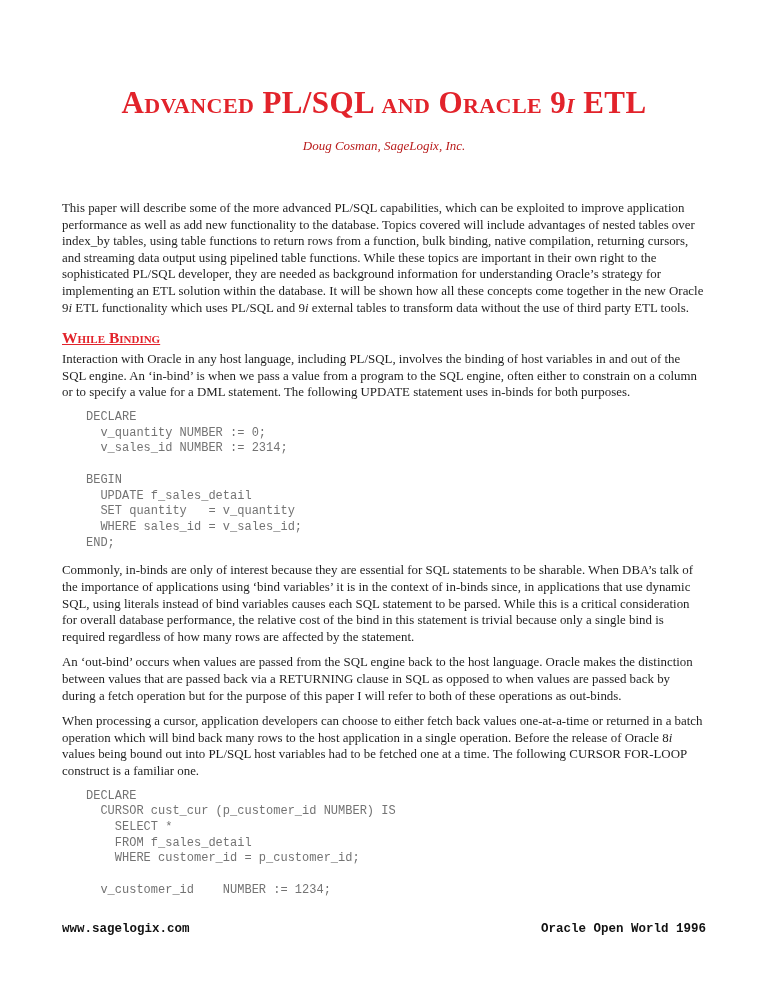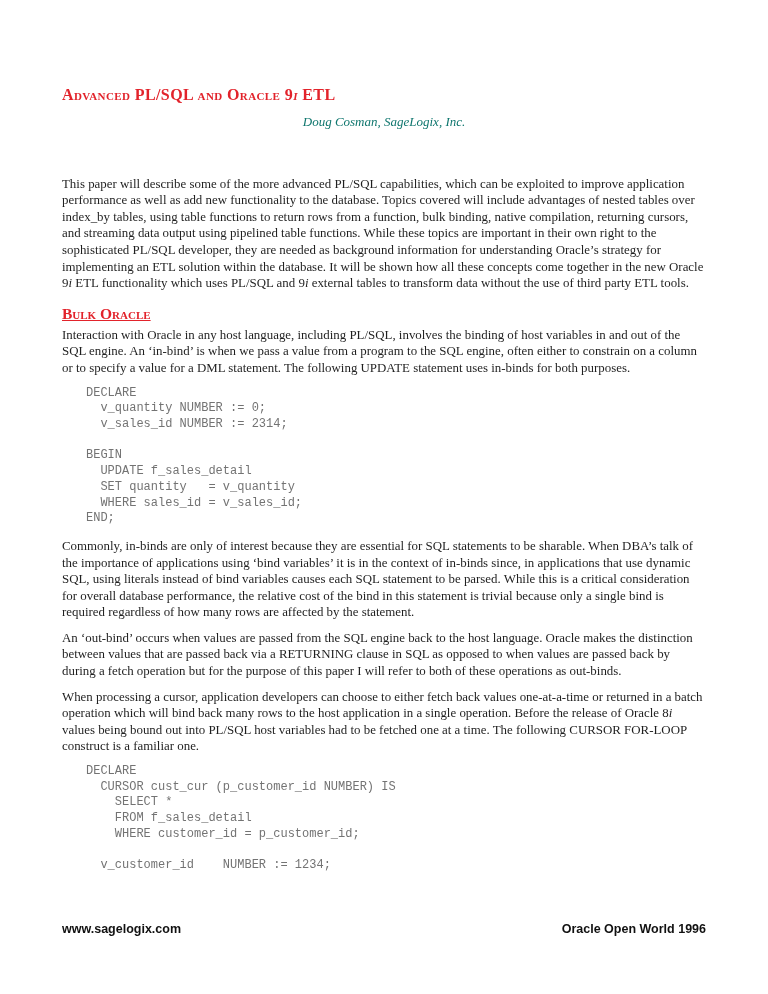--- a/index.html
+++ b/index.html
@@ -11,35 +11,35 @@
     font-family: "Liberation Serif", serif;
     overflow: hidden;
   }
   .page {
     position: absolute;
     inset: 0;
     background: #ffffff;
     padding: 86px 62px 0 62px;
   }
   .doc-title {
-    text-align: left;
+    text-align: center;
     font-variant: small-caps;
     font-weight: bold;
-    font-size: 16px;
+    font-size: 31px;
     letter-spacing: 0.4px;
     color: #e2232b;
     line-height: 1.1;
   }
   .doc-title em { font-style: italic; }
   .byline {
     text-align: center;
     font-style: italic;
     font-size: 13px;
-    color: #0f766e;
-    margin-top: 10px;
+    color: #b91c1c;
+    margin-top: 18px;
   }
   .doc-body { margin-top: 46px; }
   p.body-paragraph {
     font-size: 12.9px;
     line-height: 16.6px;
     color: #1f1f1f;
     margin: 0 0 9px 0;
   }
   p.body-paragraph em { font-style: italic; }
   h2.section-heading {
@@ -59,38 +59,38 @@
     margin: 7px 0 11px 24px;
     white-space: pre;
   }
   .footer {
     position: absolute;
     left: 62px;
     right: 62px;
     top: 922px;
     display: flex;
     justify-content: space-between;
-    font-family: Liberation Sans, sans-serif;
+    font-family: Liberation Mono, monospace;
     font-weight: bold;
     font-size: 12.5px;
     color: #111111;
   }
 </style>
 </head>
 <body>
 
 <div class="page">
 
   <h1 class="doc-title"><span>Advanced PL/SQL and Oracle 9</span><em>i</em><span> ETL</span></h1>
 
   <div class="byline">Doug Cosman, SageLogix, Inc.</div>
 
   <div class="doc-body">
       <p class="body-paragraph"><span>This paper will describe some of the more advanced PL/SQL capabilities, which can be exploited to improve application performance as well as add new functionality to the database. Topics covered will include advantages of nested tables over index_by tables, using table functions to return rows from a function, bulk binding, native compilation, returning cursors, and streaming data output using pipelined table functions. While these topics are important in their own right to the sophisticated PL/SQL developer, they are needed as background information for understanding Oracle’s strategy for implementing an ETL solution within the database.  It will be shown how all these concepts come together in the new Oracle 9</span><em>i</em><span> ETL functionality which uses PL/SQL and 9</span><em>i</em><span> external tables to transform data without the use of third party ETL tools.</span></p>
-      <h2 class="section-heading"><span>Bulk Oracle</span></h2>
+      <h2 class="section-heading"><span>While Binding</span></h2>
       <p class="body-paragraph"><span>Interaction with Oracle in any host language, including PL/SQL, involves the binding of host variables in and out of the SQL engine. An ‘in-bind’ is when we pass a value from a program to the SQL engine, often either to constrain on a column or to specify a value for a DML statement.  The following UPDATE statement uses in-binds for both purposes.</span></p>
       <pre class="code">DECLARE
   v_quantity NUMBER := 0;
   v_sales_id NUMBER := 2314;
 
 BEGIN
   UPDATE f_sales_detail
   SET quantity   = v_quantity
   WHERE sales_id = v_sales_id;
 END;</pre>

